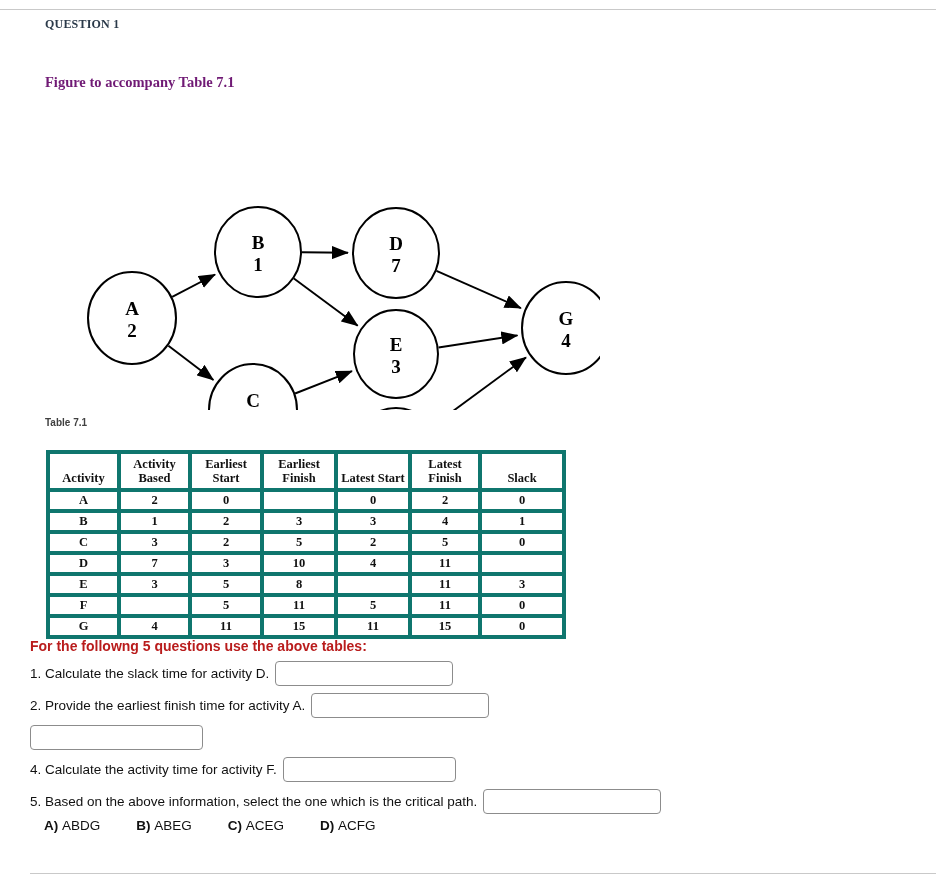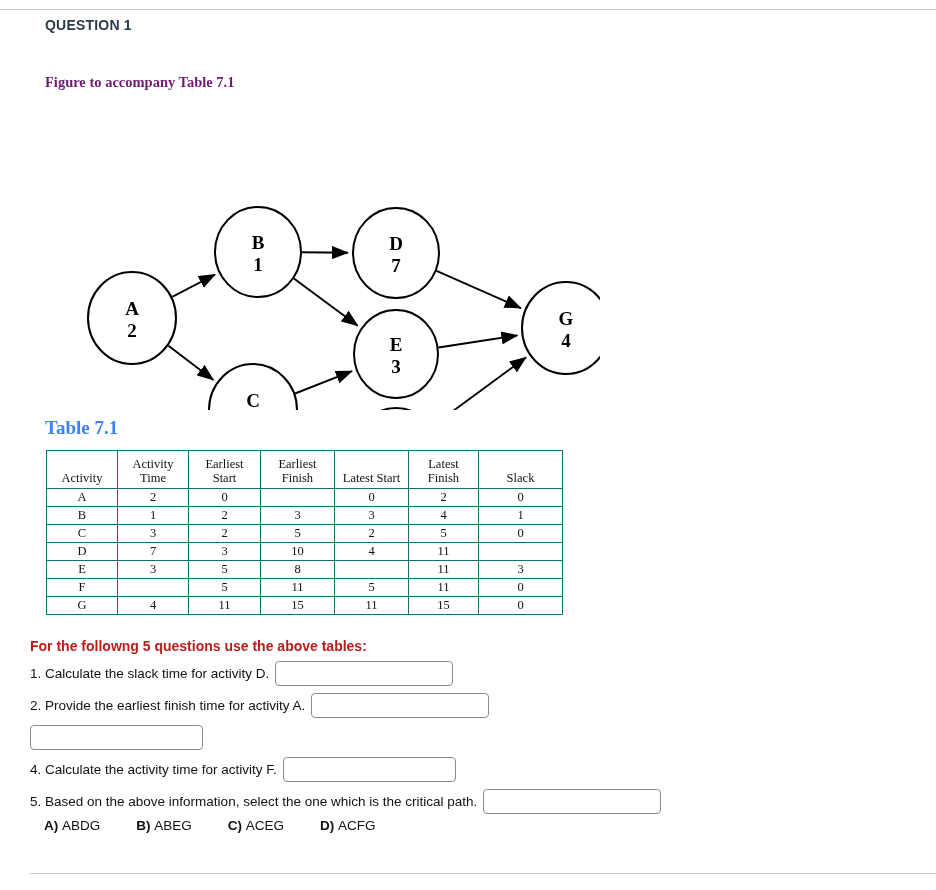--- a/index.html
+++ b/index.html
@@ -29,41 +29,41 @@
     position: absolute;
     left: 30px; top: 873px;
     width: 906px; height: 1px;
     background: #c9c9c9;
   }
 
   
   .question-title {
     position: absolute;
     left: 45px; top: 17px;
-    font-family: Liberation Sans, sans-serif;
-    font-size: 14px;
+    font-family: Liberation Serif, serif;
+    font-size: 12px;
     font-weight: bold;
     letter-spacing: 0.2px;
     color: #2b3a4a;
   }
   .figure-caption {
     position: absolute;
     left: 45px; top: 74px;
     font-family: "Liberation Serif", serif;
     font-size: 14.5px;
     font-weight: bold;
     color: #701a75;
   }
   .table-caption {
     position: absolute;
     left: 45px; top: 417px;
-    font-family: Liberation Serif, serif;
-    font-size: 19px;
-    font-weight: bold;
-    color: #3b82f6;
+    font-family: Liberation Sans, sans-serif;
+    font-size: 10px;
+    font-weight: bold;
+    color: #404040;
   }
 
   
   .network-figure {
     position: absolute;
     left: 40px; top: 100px;
     width: 560px; height: 310px;
   }
   .network-figure svg { display: block; }
   .node-circle {
@@ -88,24 +88,24 @@
   .data-table {
     position: absolute;
     left: 46px; top: 450px;
     border-collapse: collapse;
     font-family: "Liberation Serif", serif;
     font-size: 12.5px;
     color: #111;
     background: #fff;
   }
   .data-table th, .data-table td {
-    border: 1px solid #0f766e;
+    border: 4px solid #0f766e;
     text-align: center;
     padding: 0;
-    font-weight: normal;
+    font-weight: bold;
   }
   .data-table thead th {
     height: 38px;
     vertical-align: bottom;
     line-height: 1.18;
     padding-bottom: 2px;
   }
   .data-table tbody td {
     height: 17px;
     line-height: 17px;
@@ -246,21 +246,21 @@
 <div class="table-caption">Table 7.1</div>
 
 <table class="data-table">
   <thead>
     <tr>
       <th class="col-activity">
           <span class="hl-2">Activity</span>
         </th>
       <th class="col-atime">
           <span class="hl-1">Activity</span>
-          <span class="hl-2">Time</span>
+          <span class="hl-2">Based</span>
         </th>
       <th class="col-estart">
           <span class="hl-1">Earliest</span>
           <span class="hl-2">Start</span>
         </th>
       <th class="col-efinish">
           <span class="hl-1">Earliest</span>
           <span class="hl-2">Finish</span>
         </th>
       <th class="col-lstart">

